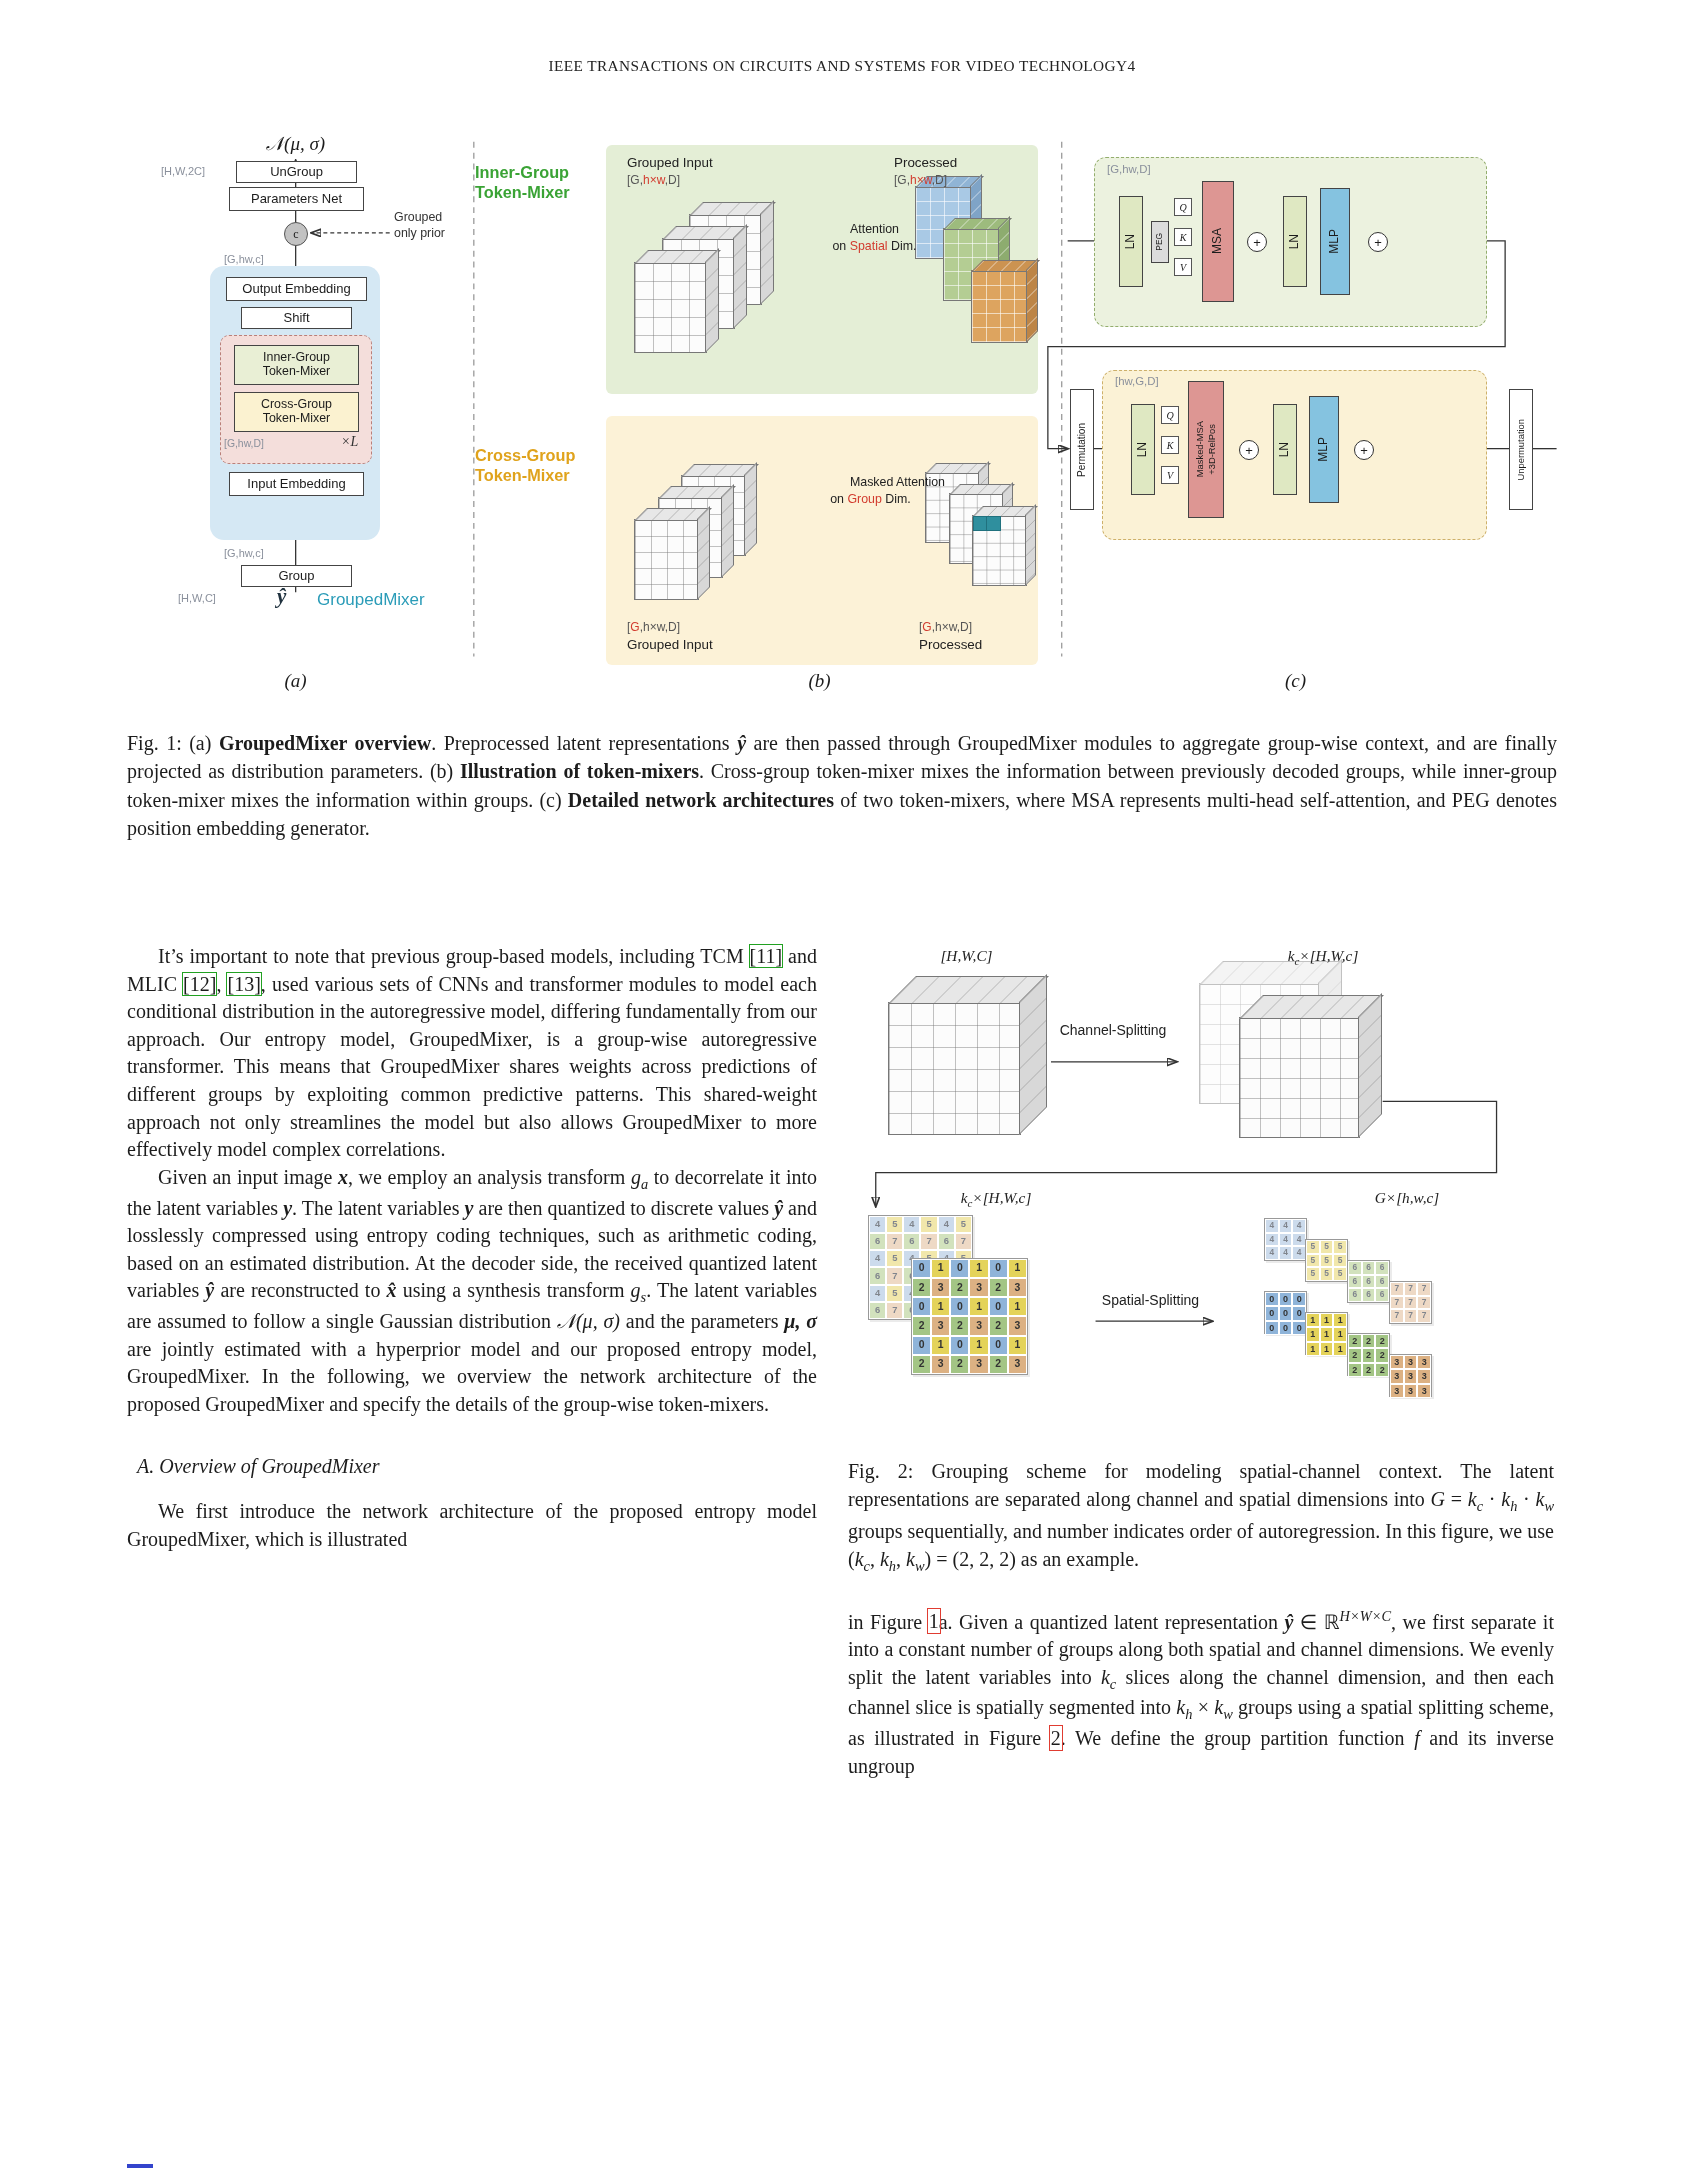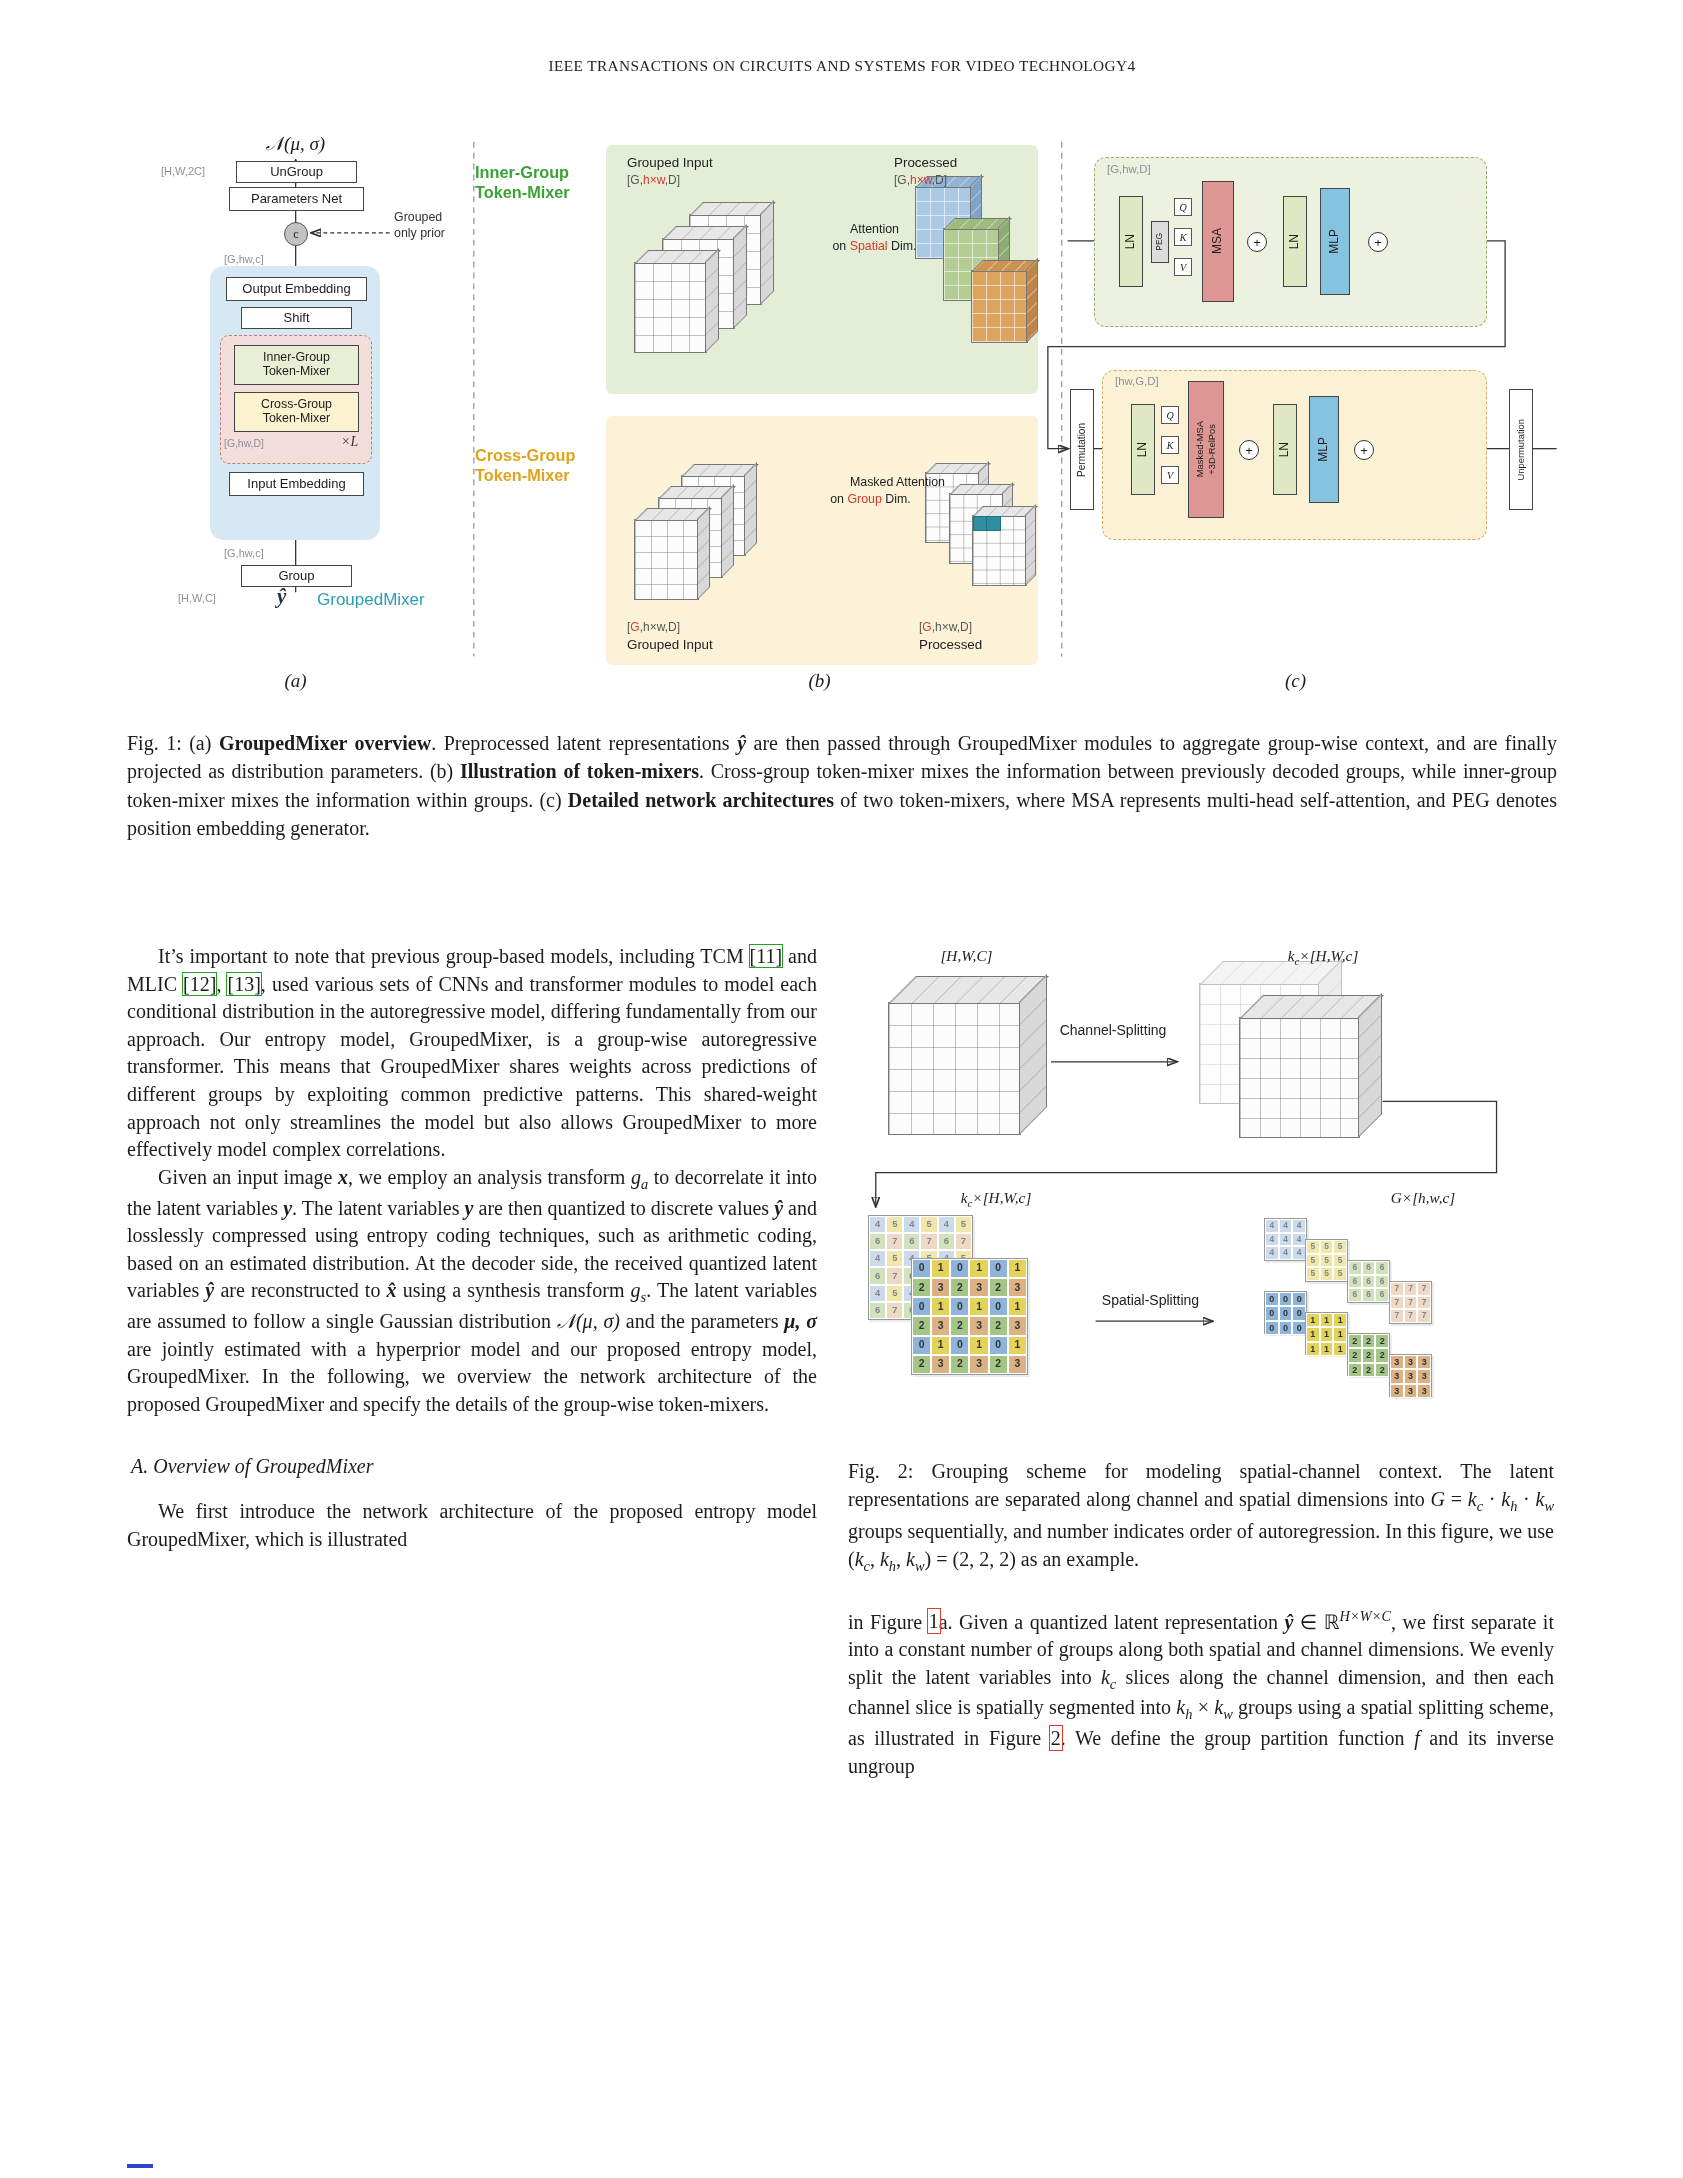--- a/index.html
+++ b/index.html
@@ -52,21 +52,21 @@
   .caption{font-size:20px;line-height:1.42;text-align:justify;}
   .fig1cap{position:absolute;left:127px;top:729px;width:1430px;}
   .col{position:absolute;top:943px;font-size:20px;line-height:1.38;}
   .colL{left:127px;width:690px;}
   .colR{left:848px;width:706px;}
   .jp{text-align:justify;}
   .ind{text-indent:1.55em;margin:0;}
   p{margin:0;}
   .secheading{text-align:center;font-size:20px;margin:28px 0 20px 0;}
   .sc{font-variant:small-caps;letter-spacing:0.5px;}
-  .subsec{font-style:italic;margin:34px 0 18px 4px;}
+  .subsec{font-style:italic;margin:34px 0 18px 10px;}
   .i{font-style:italic;}
   .b{font-weight:bold;}
   .bi{font-weight:bold;font-style:italic;}
   sub{font-style:italic;font-size:72%;}
   sup{font-style:italic;font-size:72%;}
   .cite{outline:1.2px solid var(--cite,#21a121);outline-offset:0px;}
   .ref{outline:1.2px solid var(--refred,#e03c31);outline-offset:1px;}
   .redtxt{color:var(--red-em,#d23b2e);}
   
   .fig2canvas{position:relative;width:706px;height:500px;margin-bottom:14px;}
@@ -443,21 +443,21 @@
           <div class="ncell n2">2</div>
           <div class="ncell n3">3</div>
           <div class="ncell n2">2</div>
           <div class="ncell n3">3</div>
           <div class="ncell n2">2</div>
           <div class="ncell n3">3</div>
         </div>
 
       <div class="splitlbl" style="left:233px;top:348px;width:139px">Spatial-Splitting</div>
 
-      <div class="mathlbl" style="left:496px;top:244px;width:158px"><span class="i">G</span>×[h,w,c]</div>
+      <div class="mathlbl" style="left:480px;top:244px;width:158px"><span class="i">G</span>×[h,w,c]</div>
       <div class="numgrid" style="left: 416px; top: 275px; width: 41px; height: 41px; font-size: 8.4px; display: grid; grid-template-columns: repeat(3, 1fr);">
           <div class="ncell n4">4</div>
           <div class="ncell n4">4</div>
           <div class="ncell n4">4</div>
           <div class="ncell n4">4</div>
           <div class="ncell n4">4</div>
           <div class="ncell n4">4</div>
           <div class="ncell n4">4</div>
           <div class="ncell n4">4</div>
           <div class="ncell n4">4</div>

